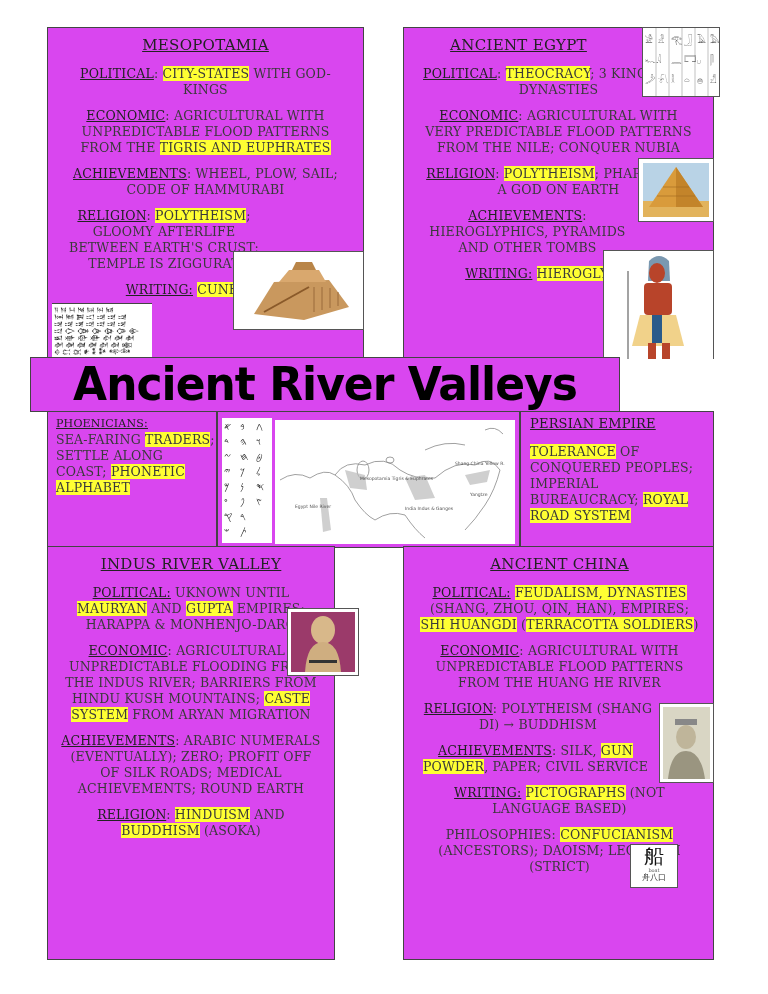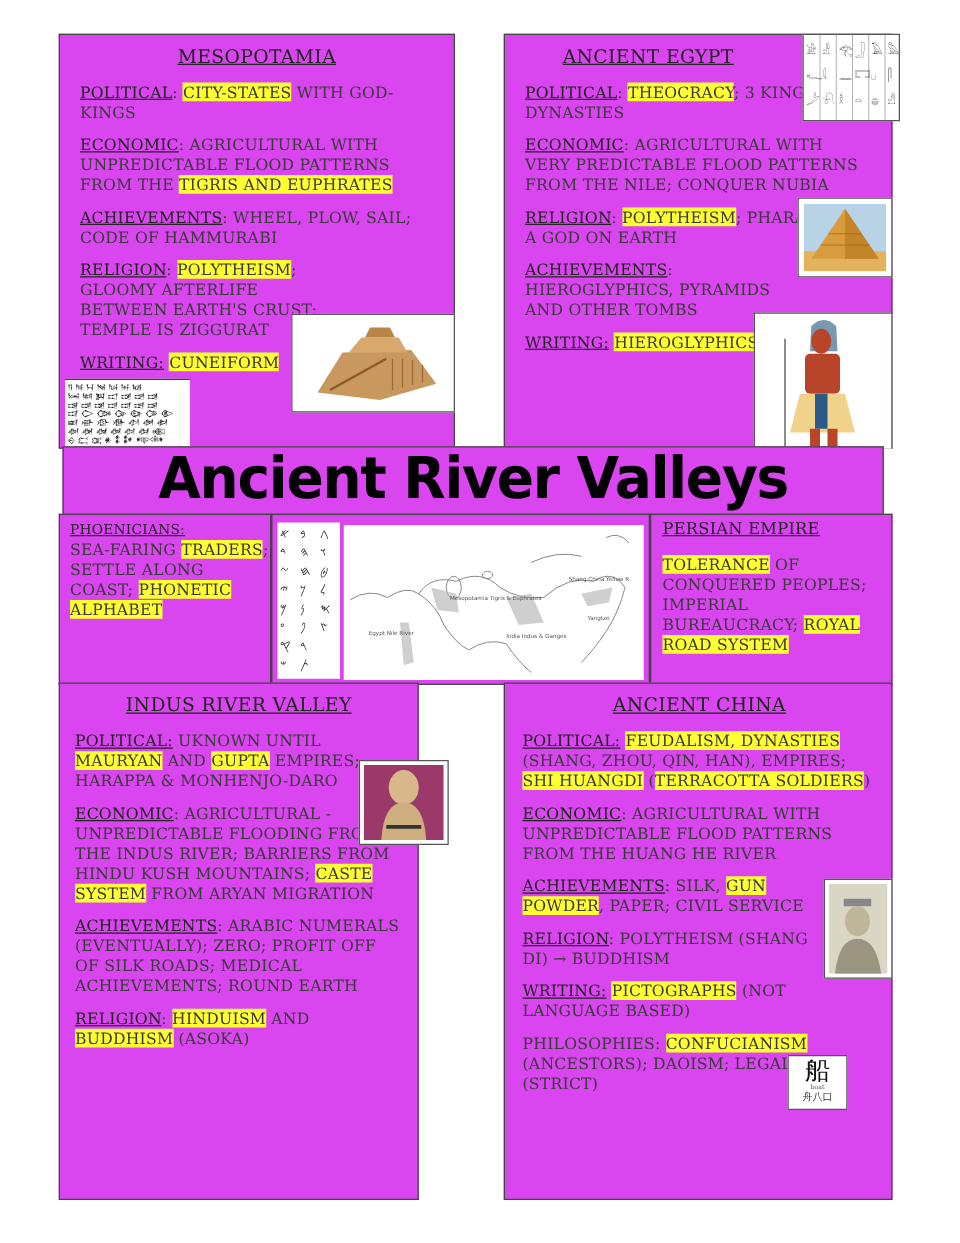--- a/index.html
+++ b/index.html
@@ -3,21 +3,21 @@
 <meta charset="utf-8">
 <style>
   html, body { margin:0; padding:0; background:#ffffff; }
   body { width:768px; height:994px; position:relative; overflow:hidden;
          font-family:"DejaVu Serif", serif; color:#333; }
   .box { position:absolute; border:1.5px solid #444; background:#d946ef; box-sizing:border-box; }
   .txt { font-size:12.5px; line-height:16px; letter-spacing:0.2px; text-transform:uppercase; color:#3a3a3a; }
   .ttl { font-size:15px; text-align:center; text-decoration:underline; text-transform:uppercase; color:#222; letter-spacing:0.3px; }
   .lbl { text-decoration:underline; color:#222; }
   .hl { background:#ffff33; }
-  .para { margin:0 0 10px 0; }
+  .para { margin:0 0 10px 0;text-align:center; }
   .pic { position:absolute; border:1px solid #555; background:#fff; box-sizing:border-box; overflow:hidden; }
   .banner-text { font-family:"DejaVu Sans", sans-serif; font-weight:bold; font-size:44px; letter-spacing:-1px; color:#000; line-height:52px; text-align:center; transform:scaleY(1.05); }
 </style>
 </head>
 <body>
 
 <div class="box" style="left:47px;top:27px;width:317px;height:332px;padding:8px 16px 0 16px;">
   <div class="ttl" style="margin-bottom:12px;">Mesopotamia</div>
   <div class="txt">
     <p class="para"><span class="lbl">Political</span>: <span class="hl">City-states</span><span> with god-kings</span></p>
@@ -114,21 +114,21 @@
     <path d="M45,10 Q55,0 65,10 L66,30 L44,30 Z" fill="#7a98b0"></path>
     <ellipse cx="53" cy="22" rx="8" ry="10" fill="#b8442a"></ellipse>
     <rect x="40" y="32" width="28" height="32" rx="4" fill="#b8442a"></rect>
     <polygon points="36,64 72,64 80,95 28,95" fill="#f1d28a"></polygon>
     <rect x="48" y="64" width="10" height="28" fill="#2a5a8a"></rect>
     <rect x="44" y="92" width="8" height="17" fill="#b8442a"></rect>
     <rect x="58" y="92" width="8" height="17" fill="#b8442a"></rect>
   </svg>
 </div>
 
-<div class="box" style="left:50px;top:357px;width:657px;height:55px;">
+<div class="box" style="left:30px;top:357px;width:590px;height:55px;">
   <div class="banner-text">Ancient River Valleys</div>
 </div>
 
 <div class="box" style="left:47px;top:411px;width:667px;height:137px;"></div>
 
 <div style="position:absolute;left:56px;top:416px;width:160px;" class="txt">
   <div class="lbl" style="font-size:11px;margin-bottom:0;">Phoenicians:</div>
   <div><span>Sea-faring </span><span class="hl">traders</span><span>; settle along coast; </span><span class="hl">Phonetic alphabet</span></div>
 </div>
 
@@ -212,22 +212,22 @@
     <path d="M14,60 Q16,30 32,30 Q48,30 50,60 Z" fill="#cfae80"></path>
     <rect x="18" y="48" width="28" height="3" fill="#333"></rect>
   </svg>
 </div>
 
 <div class="box" style="left:403px;top:546px;width:311px;height:414px;padding:8px 12px 0 14px;">
   <div class="ttl" style="margin-bottom:12px;">Ancient China</div>
   <div class="txt">
     <p class="para"><span class="lbl">Political:</span> <span class="hl">Feudalism, dynasties</span><span> (Shang, Zhou, Qin, Han), empires; </span><span class="hl">Shi Huangdi</span><span> (</span><span class="hl">terracotta soldiers</span><span>)</span></p>
     <p class="para"><span class="lbl">Economic</span><span>: Agricultural with unpredictable flood patterns from the Huang He River</span></p>
+    <p class="para" style="width:240px;"><span class="lbl">Religion</span><span>: Polytheism (Shang Di) → Buddhism</span></p>
     <p class="para" style="width:235px;"><span class="lbl">Achievements</span><span>: Silk, </span><span class="hl">gun powder</span><span>, paper; civil service</span></p>
-    <p class="para" style="width:240px;"><span class="lbl">Religion</span><span>: Polytheism (Shang Di) → Buddhism</span></p>
     <p class="para"><span class="lbl">Writing:</span> <span class="hl">Pictographs</span><span> (not language based)</span></p>
     <p class="para"><span>Philosophies: </span><span class="hl">Confucianism</span><span> (ancestors); Daoism; Legalism (strict)</span></p>
   </div>
 </div>
 <div class="pic" style="left:659px;top:703px;width:55px;height:80px;padding:3px;">
   <svg width="47" height="72" viewBox="0 0 47 72">
     <rect width="47" height="72" fill="#d9d6c4"></rect>
     <rect x="12" y="12" width="22" height="6" fill="#888"></rect>
     <ellipse cx="23" cy="30" rx="10" ry="12" fill="#bfb59a"></ellipse>
     <path d="M5,72 Q8,44 23,44 Q38,44 42,72 Z" fill="#9a9580"></path>

